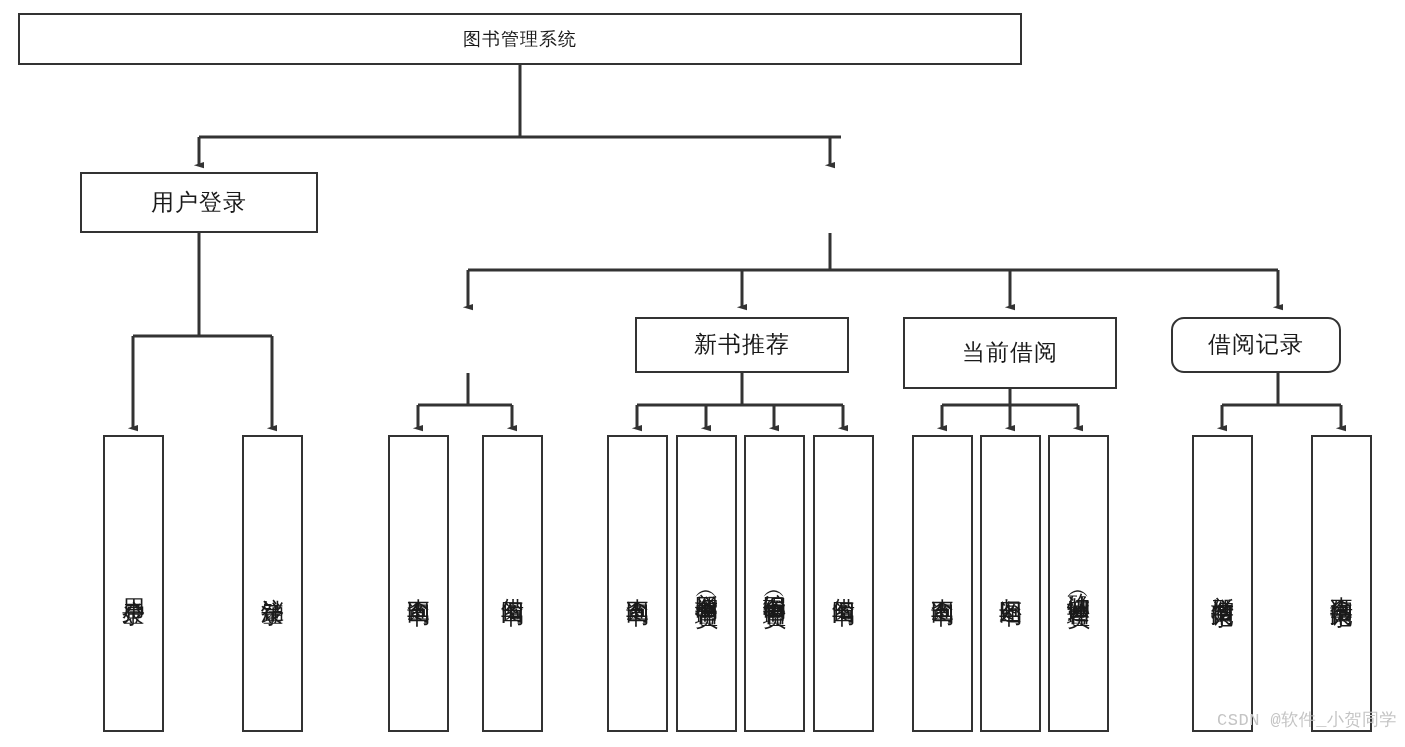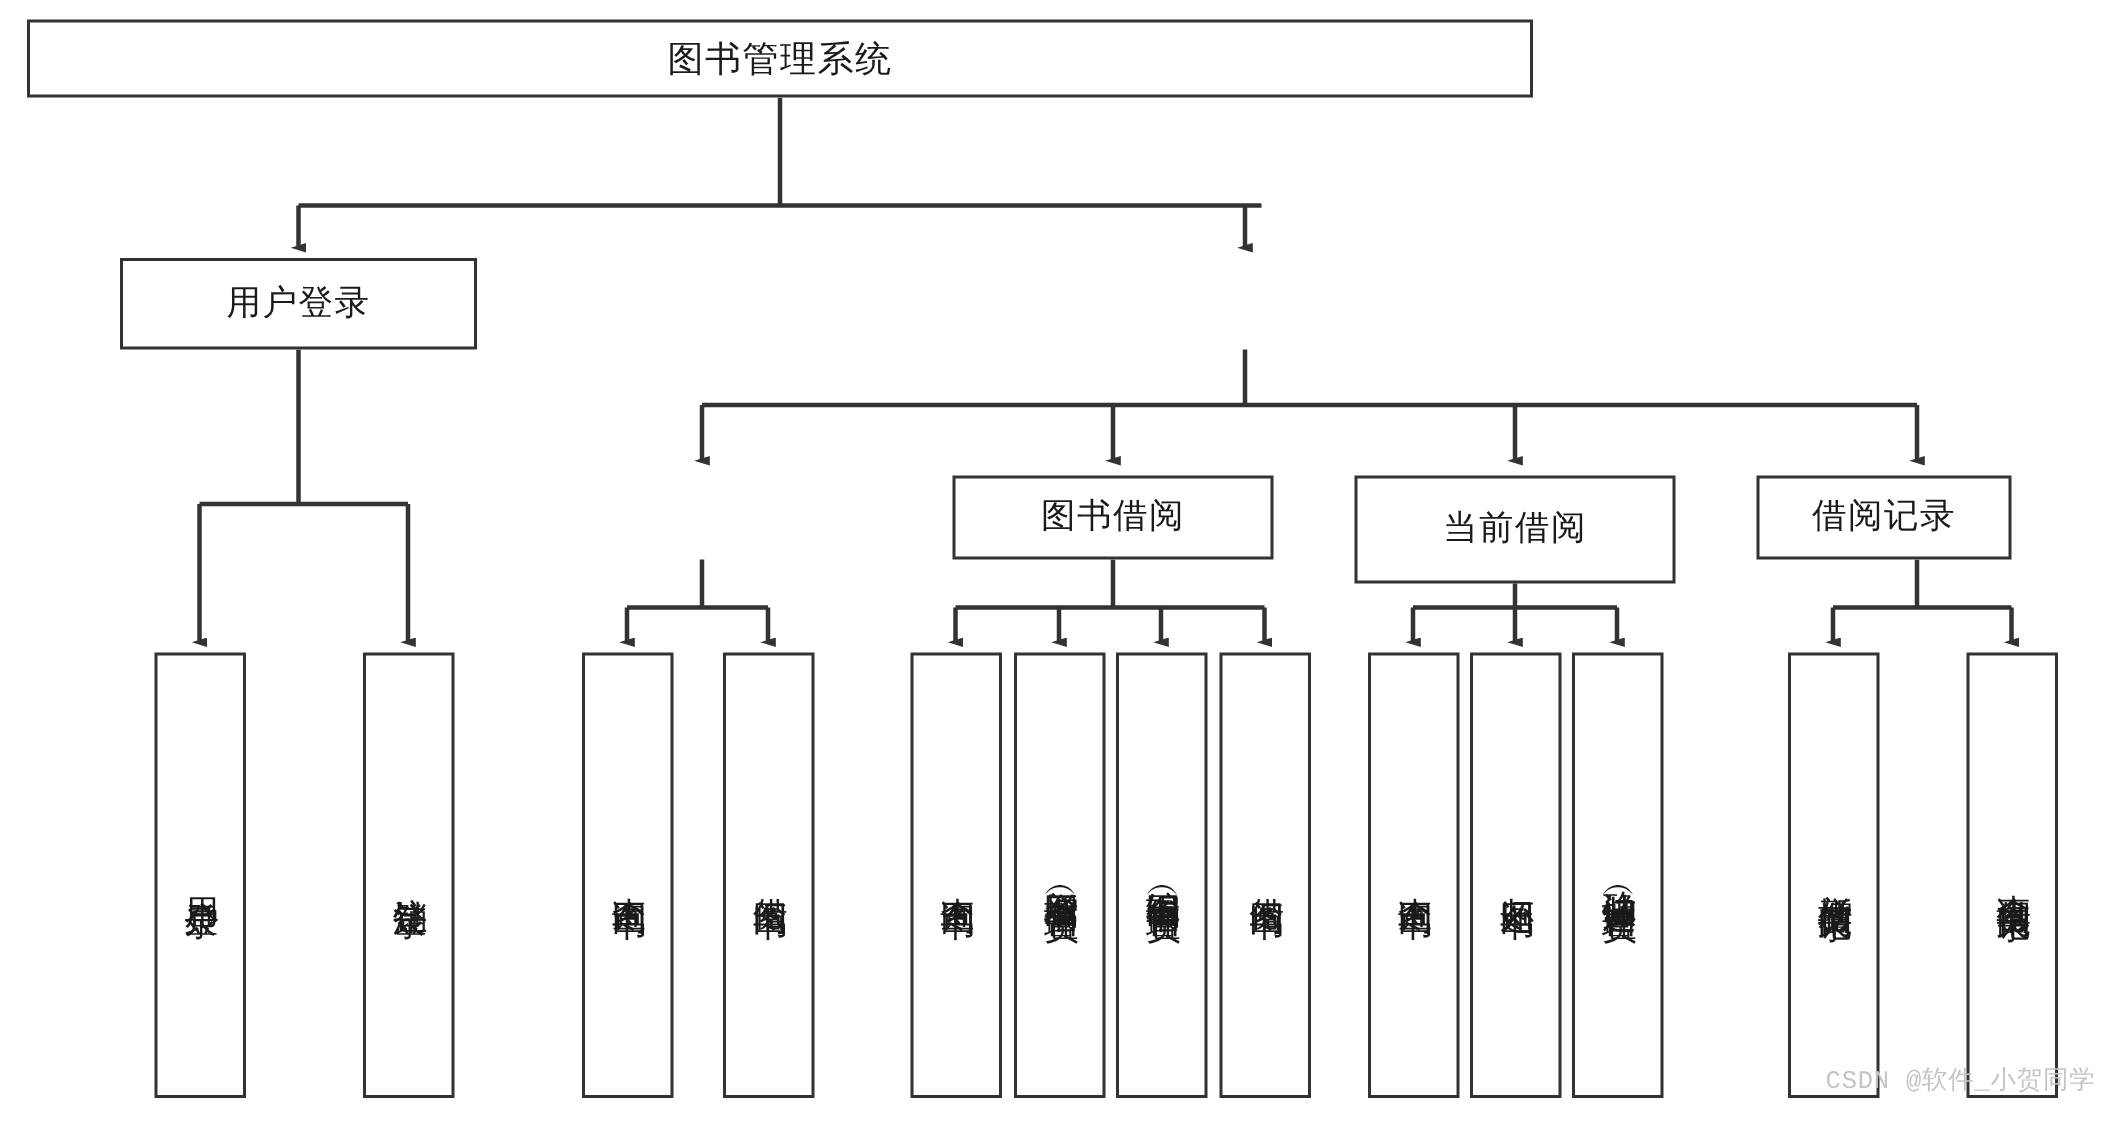--- a/index.html
+++ b/index.html
@@ -50,21 +50,21 @@
     letter-spacing: 2px;
     padding: 4px 0;
   }
   .node.vert .node-label {
     writing-mode: vertical-rl;
     text-orientation: upright;
     display: block;
     max-height: 100%;
   }
   .node.root {
-    font-size: 24px;
+    font-size: 18px;
   }
   .node-label {
     display: block;
   }
   #watermark {
     position: absolute;
     right: 8px;
     bottom: 16px;
     font-size: 17px;
     color: #c4c4c4;
@@ -133,26 +133,26 @@
 
   <div class="node horiz root" style="left:18px; top:13px; width:1004px; height:52px;">
     <span class="node-label">图书管理系统</span>
   </div>
 
   <div class="node horiz" style="left:80px; top:172px; width:238px; height:61px;">
     <span class="node-label">用户登录</span>
   </div>
 
   <div class="node horiz" style="left:635px; top:317px; width:214px; height:56px;">
-    <span class="node-label">图书借阅</span>
+    <span class="node-label">新书推荐</span>
   </div>
   <div class="node horiz" style="left:903px; top:317px; width:214px; height:72px;">
     <span class="node-label">当前借阅</span>
   </div>
-  <div class="node horiz" style="left:1171px; top:317px; width:170px; height:56px;">
+  <div class="node horiz" style="left:1171px; top:317px; width:170px; height:56px;border-radius:13px;">
     <span class="node-label">借阅记录</span>
   </div>
 
   <div class="node vert" style="left:103px; top:435px; width:61px; height:297px;">
     <span class="node-label">用户登录</span>
   </div>
   <div class="node vert" style="left:242px; top:435px; width:61px; height:297px;">
     <span class="node-label">注销登录</span>
   </div>
 

